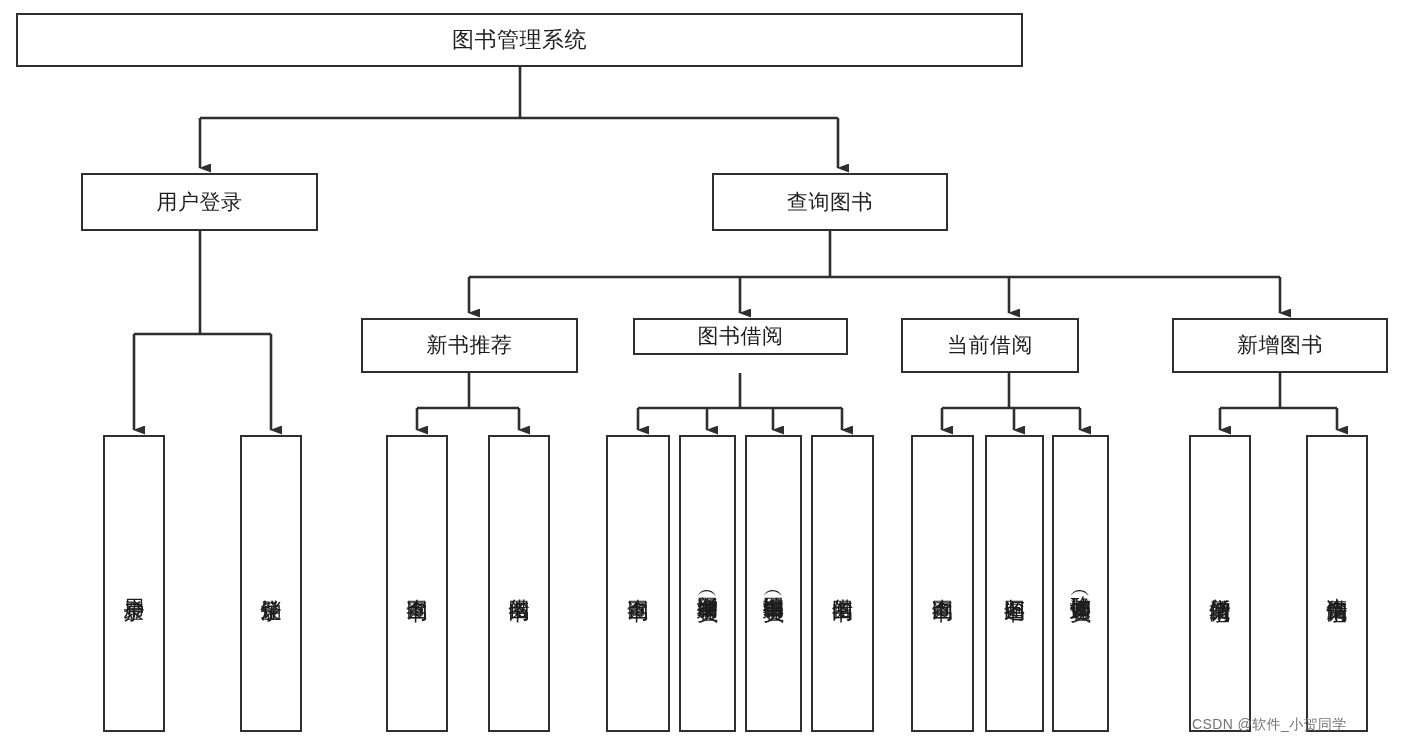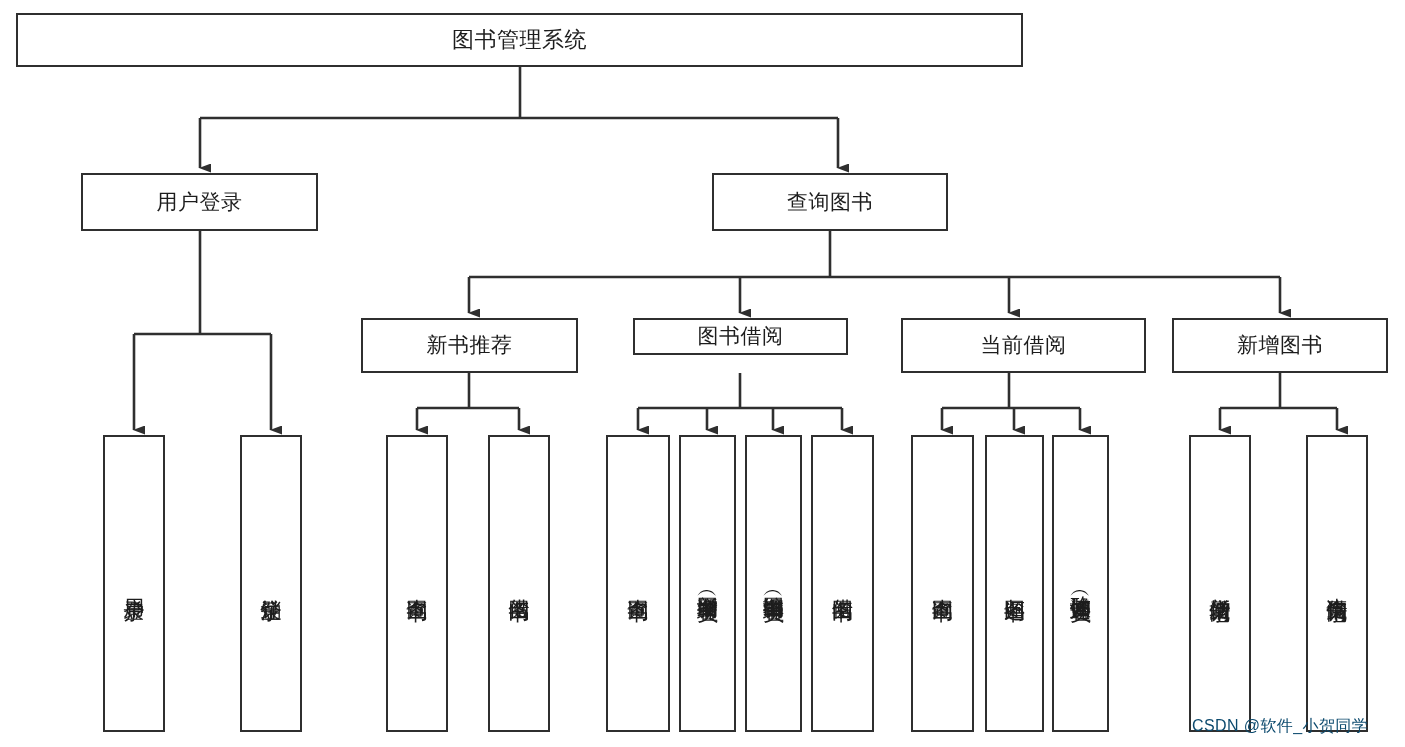--- a/index.html
+++ b/index.html
@@ -53,22 +53,22 @@
     text-orientation: upright;
     font-size: 21px;
     line-height: 1.42;
     letter-spacing: 1px;
     white-space: normal;
     max-height: 100%;
     text-align: center;
   }
   .watermark {
     position: absolute;
-    font-size: 16px;
-    color: #0c4a6e;
+    font-size: 14px;
+    color: #737373;
     white-space: nowrap;
     z-index: 9;
     letter-spacing: 0.4px;
   }
 </style>
 </head>
 <body>
 
 <div id="canvas">
 
@@ -132,21 +132,21 @@
   <div class="node" style="left:712px; top:173px; width:236px; height:58px;">
     <span class="lbl">查询图书</span>
   </div>
 
   <div class="node" style="left:361px; top:318px; width:217px; height:55px;">
     <span class="lbl">新书推荐</span>
   </div>
   <div class="node" style="left:633px; top:318px; width:215px; height:37px;">
     <span class="lbl">图书借阅</span>
   </div>
-  <div class="node" style="left:901px; top:318px; width:245px; height:55px;">
+  <div class="node" style="left:901px; top:318px; width:178px; height:55px;">
     <span class="lbl">当前借阅</span>
   </div>
   <div class="node" style="left:1172px; top:318px; width:216px; height:55px;">
     <span class="lbl">新增图书</span>
   </div>
 
   <div class="node leaf" style="left:103px; top:435px; width:62px; height:297px;">
     <span class="lbl">用户登录</span>
   </div>
   <div class="node leaf" style="left:240px; top:435px; width:62px; height:297px;">

